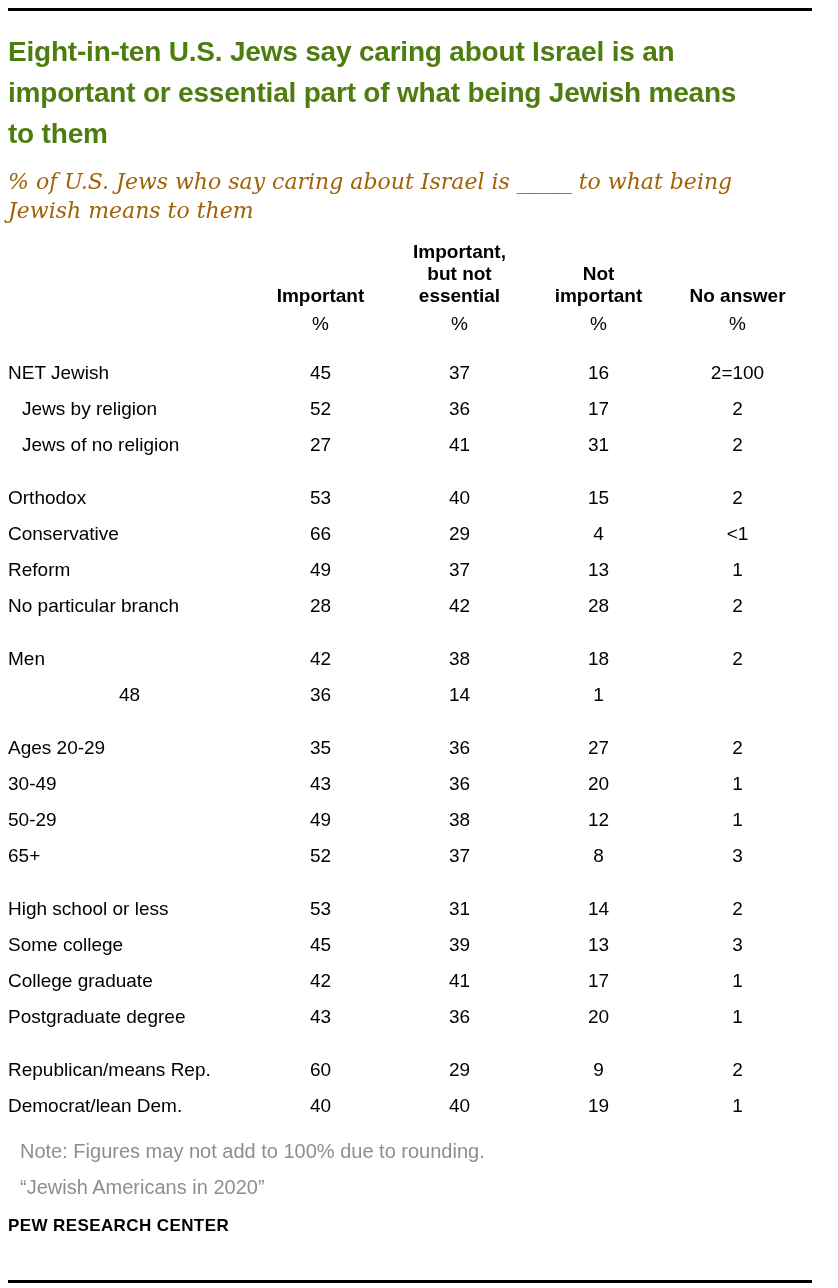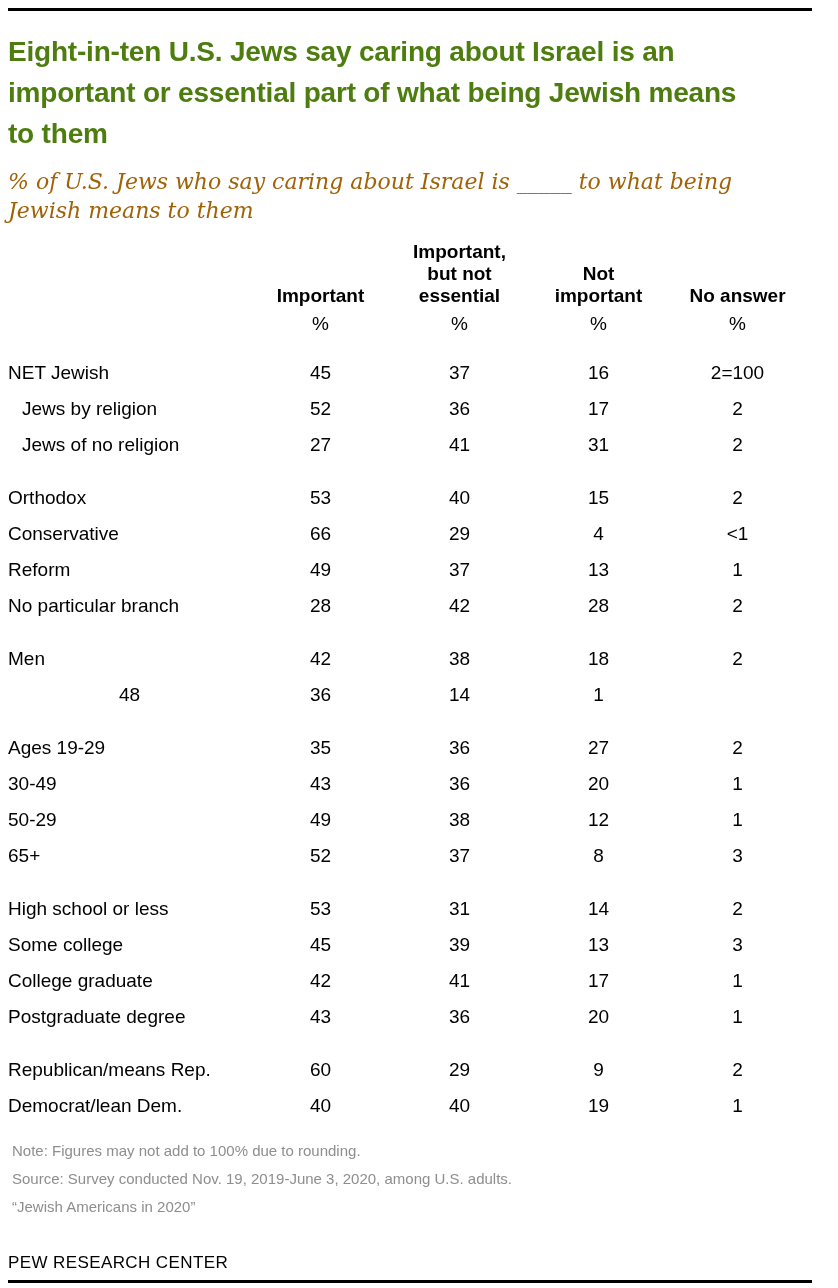--- a/index.html
+++ b/index.html
@@ -78,30 +78,30 @@
     text-align: left;
     font-size: 19px;
     white-space: nowrap;
   }
   .cell.label.indent { padding-left: 14px; }
   .cell.num {
     text-align: center;
     font-size: 19px;
   }
   p.note {
-    margin: 4px;
-    font-size: 15px;
+    margin: 12px;
+    font-size: 20px;
     line-height: 24px;
     color: #8e8e8e;
   }
   p.note.first { margin-top: 15px; }
   .brand {
-    margin-top: 34px;
+    margin-top: 17px;
     font-size: 17px;
-    font-weight: normal;
+    font-weight: bold;
     letter-spacing: 0.4px;
     color: #000000;
   }
 </style>
 </head>
 <body>
 
 <div class="page">
 
   <div class="rule top"></div>
@@ -200,21 +200,21 @@
           </div>
           <div class="grid-row row">
             <div class="cell num">48</div>
             <div class="cell num">36</div>
             <div class="cell num">14</div>
             <div class="cell num">1</div>
           </div>
         </div>
         <div class="group">
           <div class="grid-row row">
-            <div class="cell label">Ages 19-29</div>
+            <div class="cell label">Ages 20-29</div>
             <div class="cell num">35</div>
             <div class="cell num">36</div>
             <div class="cell num">27</div>
             <div class="cell num">2</div>
           </div>
           <div class="grid-row row">
             <div class="cell label">30-49</div>
             <div class="cell num">43</div>
             <div class="cell num">36</div>
             <div class="cell num">20</div>
@@ -279,20 +279,19 @@
             <div class="cell num">40</div>
             <div class="cell num">19</div>
             <div class="cell num">1</div>
           </div>
         </div>
       </div>
 
   </div>
 
   <p class="note first">Note: Figures may not add to 100% due to rounding.</p>
-  <p class="note">Source: Survey conducted Nov. 19, 2019-June 3, 2020, among U.S. adults.</p>
   <p class="note">“Jewish Americans in 2020”</p>
 
   <div class="brand">PEW RESEARCH CENTER</div>
 
   <div class="rule bottom"></div>
 
 </div>
 
 </body></html>

